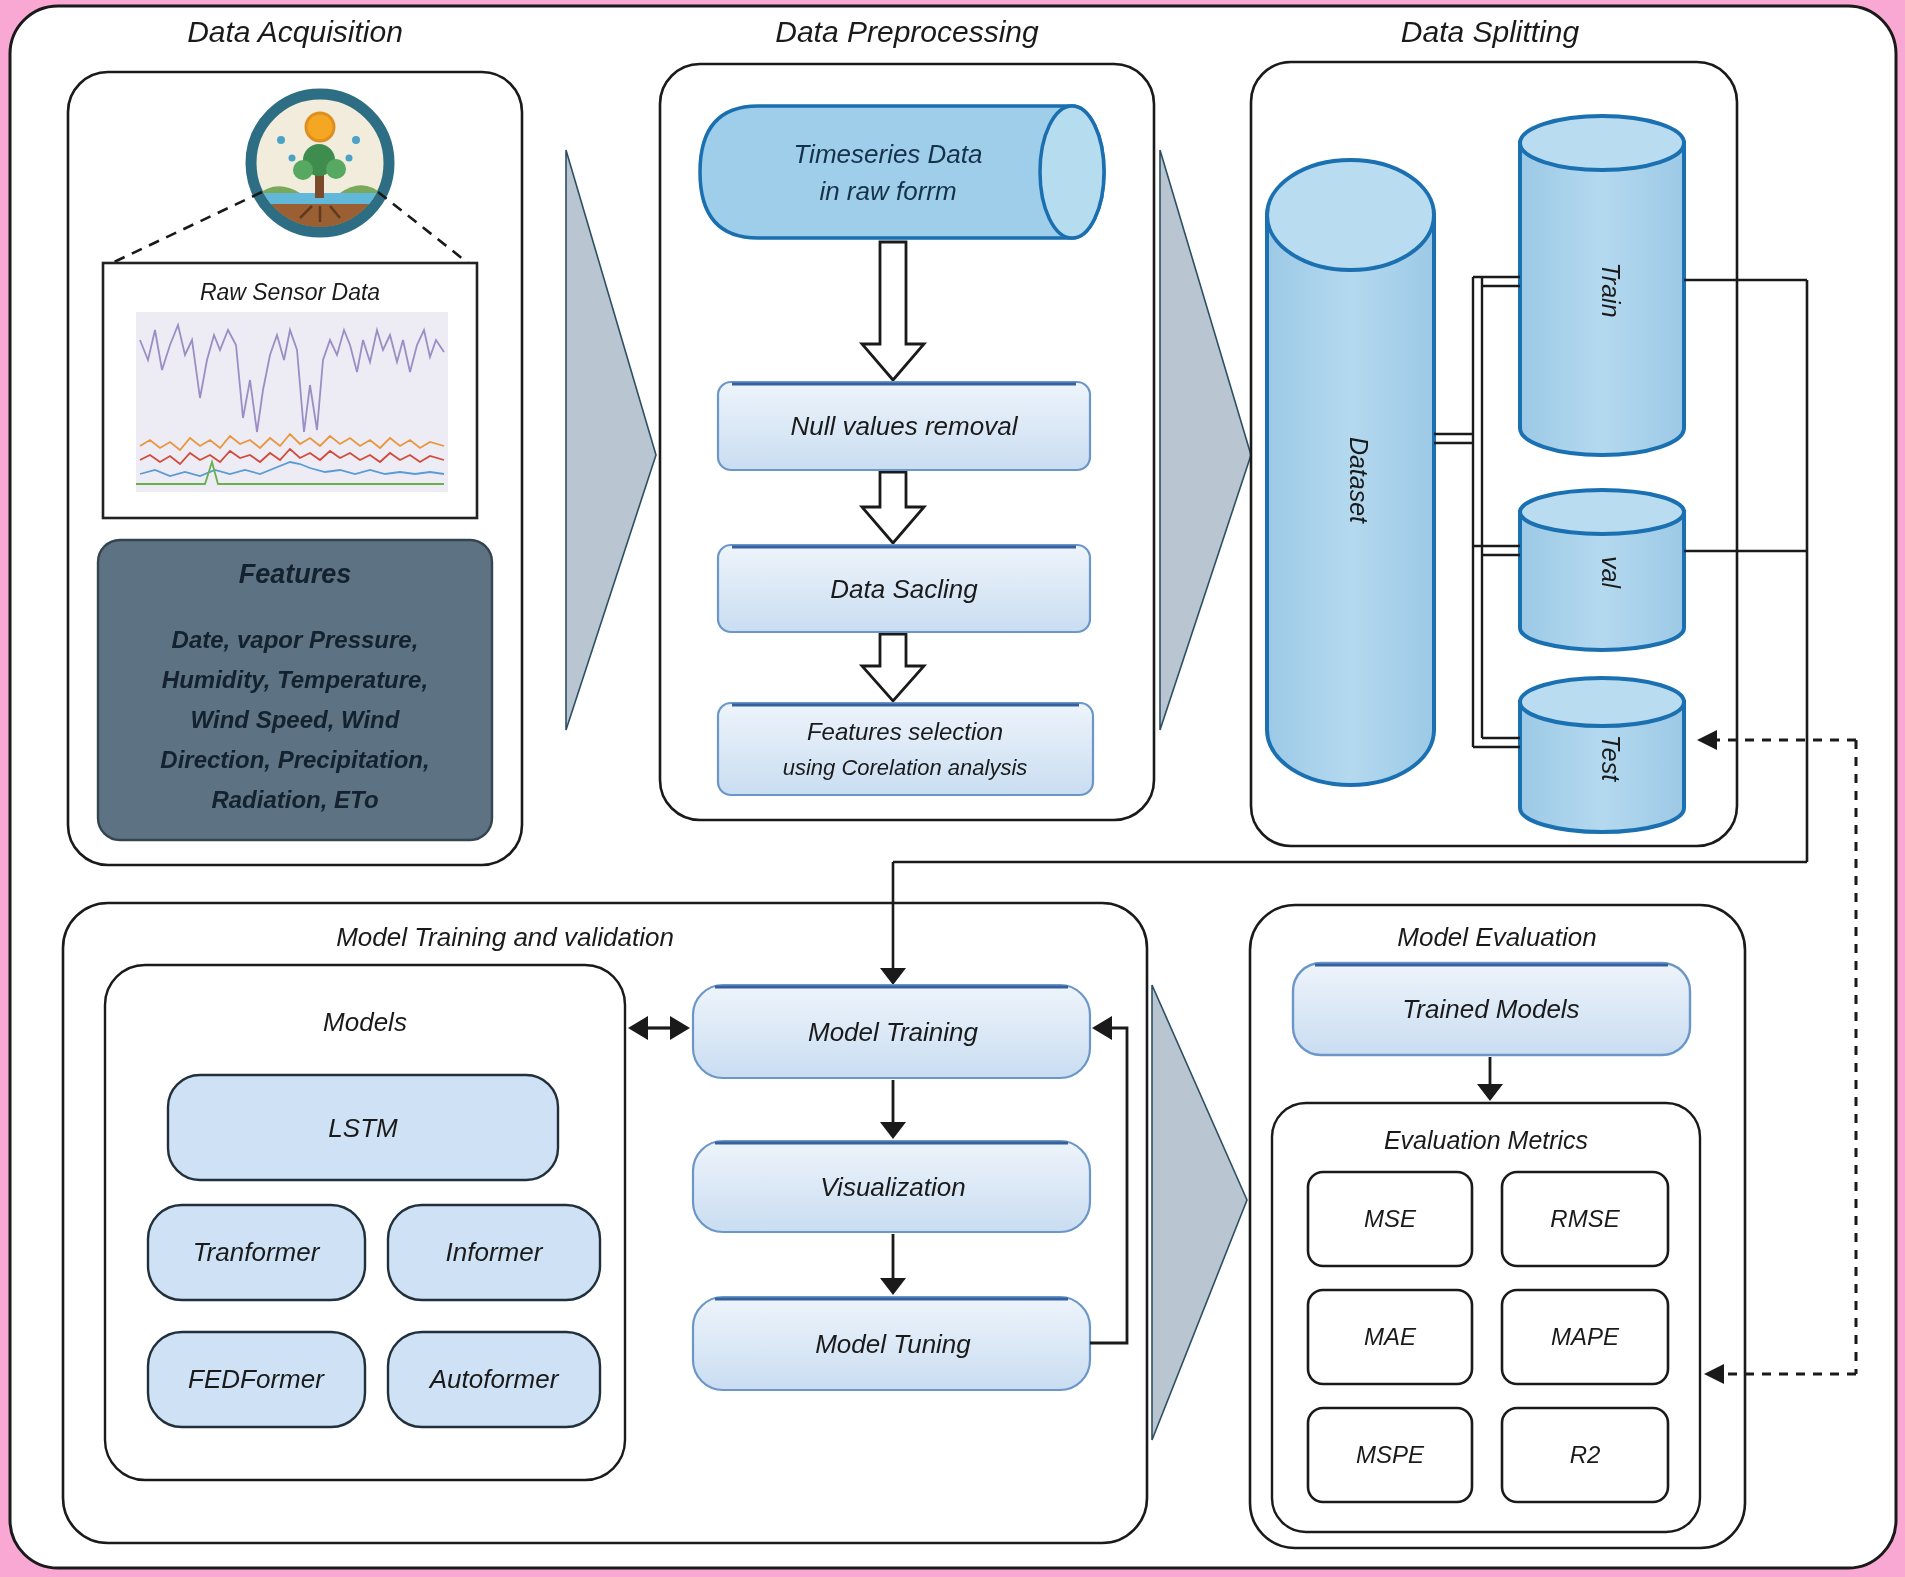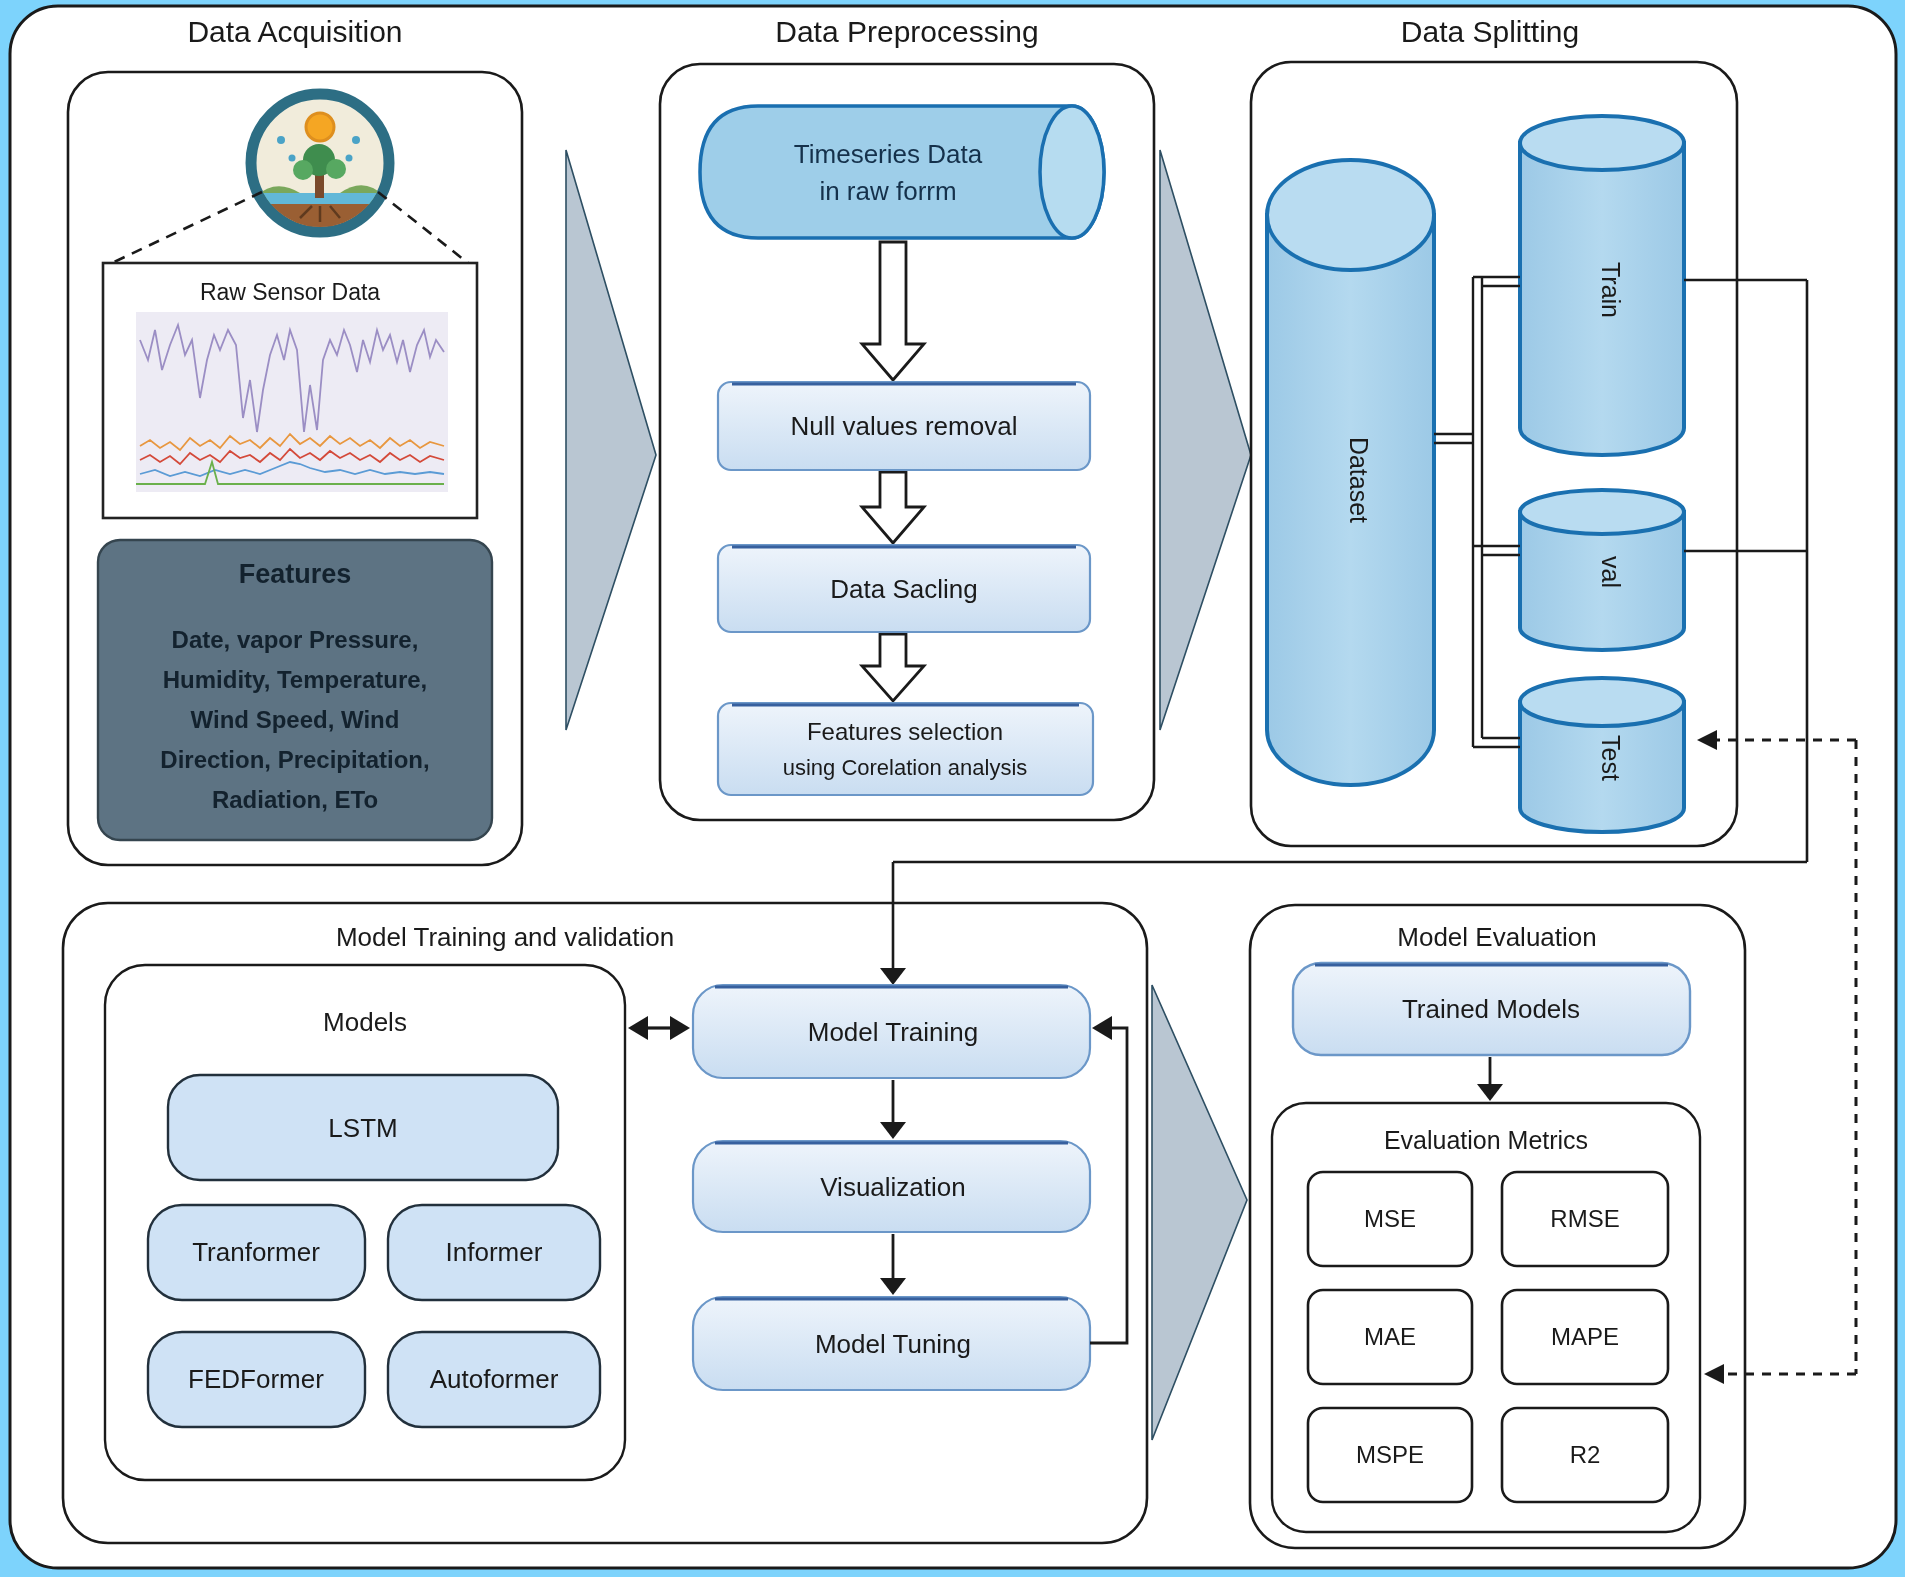--- a/index.html
+++ b/index.html
@@ -1,17 +1,17 @@
 <!DOCTYPE html>
 <html><head>
 <meta charset="utf-8">
 <style>
   html,body{margin:0;padding:0;background:#ffffff;}
-  .stage{position:relative;width:1905px;height:1577px;background:#7dd3fc;overflow:hidden;
-         font-family:"Liberation Sans", sans-serif;}
+  .stage{position:relative;width:1905px;height:1577px;background:#f9a8d4;overflow:hidden;
+         font-family:"Liberation Sans", sans-serif;font-style:italic;}
   svg{position:absolute;left:0;top:0;}
   text{font-family:"Liberation Sans", sans-serif;fill:#1a1a1a;}
   .sect-title{font-size:30px;}
   .box-label{font-size:26px;}
   .small-label{font-size:23px;}
   .metric-label{font-size:24px;}
   .cyl-label{font-size:25px;}
   .feat-title{font-size:27px;font-weight:bold;fill:#13222e;}
   .feat-line{font-size:24px;font-weight:600;fill:#13222e;}
   .fs2{font-size:22px;}

